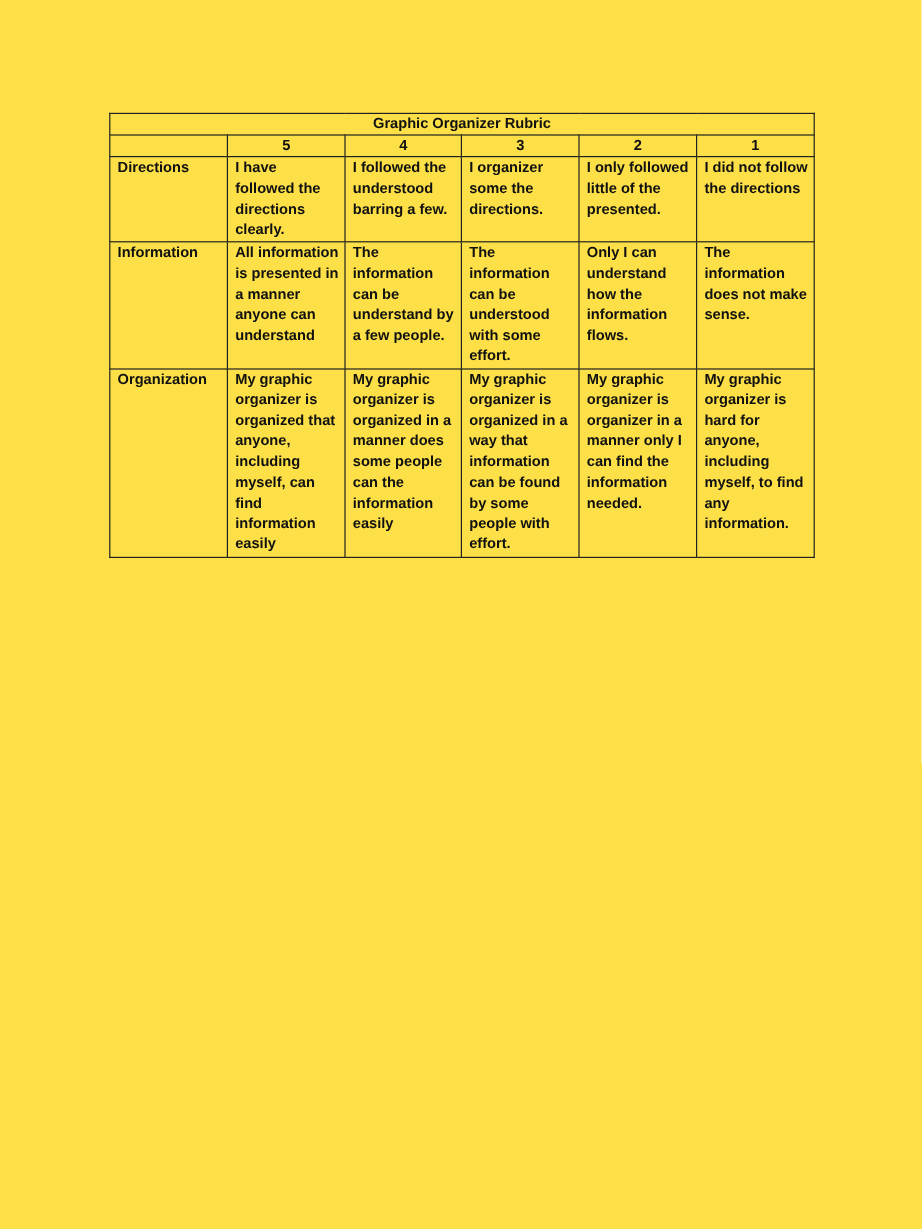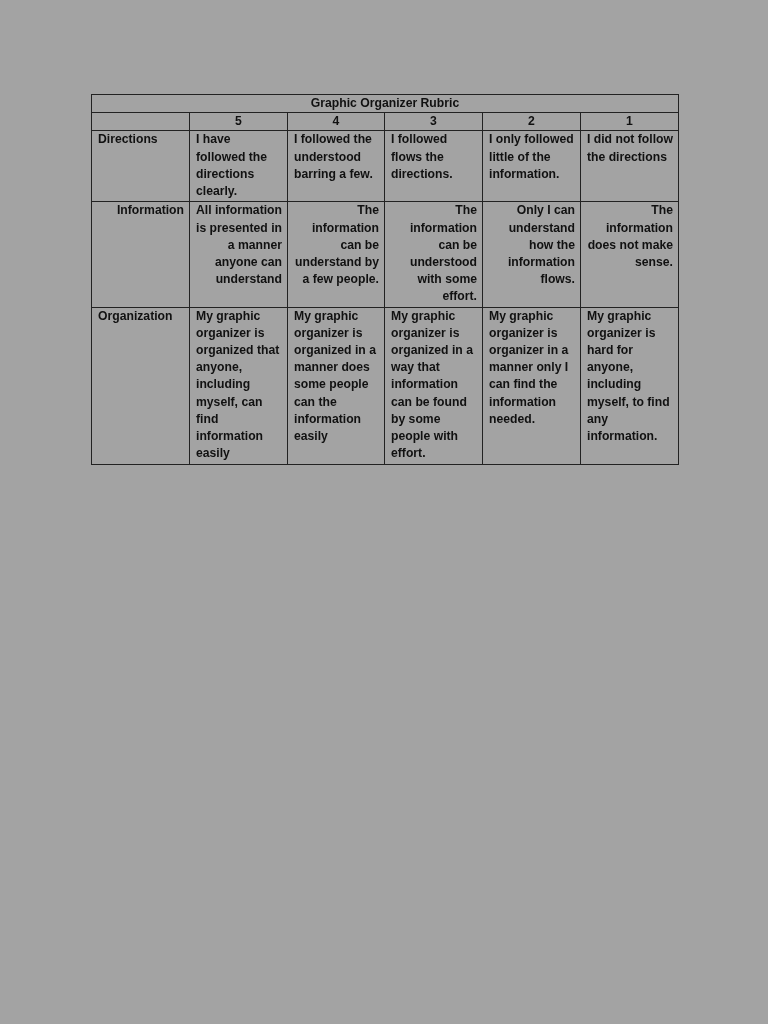--- a/index.html
+++ b/index.html
@@ -1,38 +1,38 @@
 <!DOCTYPE html>
 <html><head>
 <meta charset="utf-8">
 <style>
   html, body { margin: 0; padding: 0; background: #ffffff; }
   body { width: 768px; height: 1024px; position: relative; overflow: hidden;
          font-family: "Liberation Sans", "DejaVu Sans", sans-serif; color: #111; }
-  .page { position: absolute; left: 0; top: 0; width: 768px; height: 1024px; background: #a3a3a3; }
+  .page { position: absolute; left: 0; top: 0; width: 768px; height: 1024px; background: #fde047; }
   table.rubric {
     position: absolute; left: 91px; top: 94px;
     width: 587px; border-collapse: collapse; table-layout: fixed;
     font-size: 12.2px; line-height: 17.2px;
   }
   table.rubric td {
     border: 1px solid #222; vertical-align: top;
     padding: 0px 5px 1px 6px; font-weight: bold; color: #111;
     word-wrap: break-word;
   }
   table.rubric tr.title-row td { text-align: center; height: 16px; padding: 0 4px; }
   table.rubric tr.score-row td { text-align: center; height: 16px; padding: 0 4px; }
   col.c0 { width: 98px; }
   col.c1 { width: 98px; }
   col.c2 { width: 97px; }
   col.c3 { width: 98px; }
   col.c4 { width: 98px; }
   col.c5 { width: 98px; }
   tr.r-directions td { height: 69px; }
-  tr.r-information td { height: 103px; text-align: right; }
+  tr.r-information td { height: 103px; }
   tr.r-organization td { height: 155px; }
 </style>
 </head>
 <body>
 
 <div class="page">
   <table class="rubric">
     <colgroup>
       <col class="c0">
         <col class="c1">
@@ -50,22 +50,22 @@
         <td>5</td>
         <td>4</td>
         <td>3</td>
         <td>2</td>
         <td>1</td>
       </tr>
       <tr class="r-directions">
         <td>Directions</td>
         <td>I have followed the directions clearly.</td>
         <td>I followed the understood barring a few.</td>
-        <td>I followed flows the directions.</td>
-        <td>I only followed little of the information.</td>
+        <td>I organizer some the directions.</td>
+        <td>I only followed little of the presented.</td>
         <td>I did not follow the directions</td>
       </tr>
       <tr class="r-information">
         <td>Information</td>
         <td>All information is presented in a manner anyone can understand</td>
         <td>The information can be understand by a few people.</td>
         <td>The information can be understood with some effort.</td>
         <td>Only I can understand how the information flows.</td>
         <td>The information does not make sense.</td>
       </tr>

